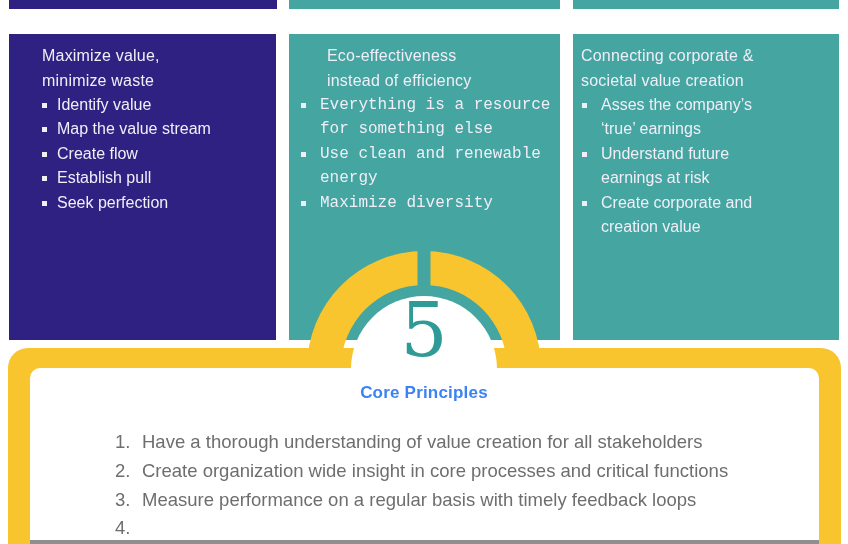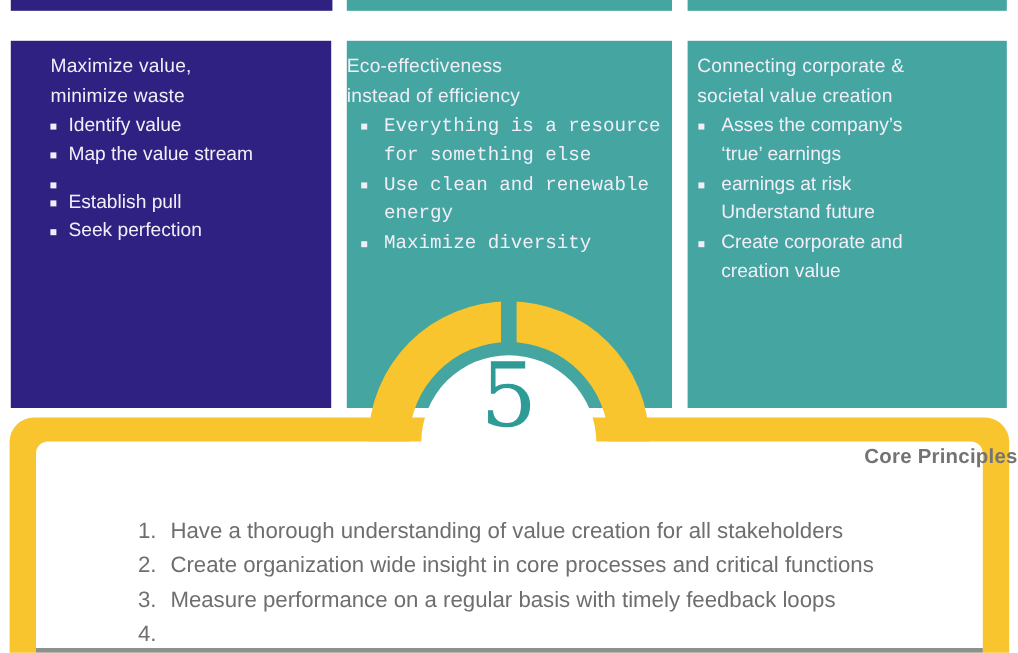--- a/index.html
+++ b/index.html
@@ -18,21 +18,21 @@
   .strip.teal2  { left:573px; width:266px; background:#44a5a1; }
 
   
   .card { position:absolute; top:34px; height:306px; color:#f1eef8; }
   .card.purple { left:9px;  width:267px; background:#2f2181; }
   .card.teal-a { left:289px; width:271px; background:#44a5a1; }
   .card.teal-b { left:573px; width:266px; background:#44a5a1; }
 
   .card-title { margin-top:9px; font-size:16px; line-height:25px; letter-spacing:0.2px; }
   .card.purple .card-title { padding-left:33px; }
-  .card.teal-a .card-title { }
+  .card.teal-a .card-title { padding-left:38px; }
   .card.teal-b .card-title { padding-left:8px; }
   .card-title .ln { display:block; }
 
   .card-list { list-style:none; }
   .card.purple .card-list { padding-left:33px; }
   .card.teal-a .card-list { padding-left:12px;font-family:Liberation Mono, monospace; }
   .card.teal-b .card-list { padding-left:9px; }
   .bullet { display:flex; font-size:16px; line-height:24.4px; }
   .sq { flex:0 0 5px; width:5px; height:5px; background:#f1eef8; margin-top:10px; }
   .card.purple .sq { margin-right:10px; }
@@ -56,23 +56,23 @@
 
   .arch { position:absolute; left:0; top:0; width:848px; height:544px; pointer-events:none; }
 
   .five {
     position:absolute; left:374px; top:288px; width:100px; height:80px;
     display:flex; align-items:flex-end; justify-content:center;
     font-family:"DejaVu Serif", serif;
     font-size:74px; line-height:76px; color:#2e9b96;
   }
   .core-label {
-    position:absolute; left:0; top:371px; width:848px;
-    text-align:right; font-size:17px; font-weight:bold;
-    color:#737373; letter-spacing:0.2px;
+    position:absolute; left:0; top:383px; width:848px;
+    text-align:center; font-size:17px; font-weight:bold;
+    color:#3b82f6; letter-spacing:0.2px;
   }
 
   .principles {
     position:absolute; left:115px; top:428px; width:700px;
     font-size:18.5px; line-height:28.8px; color:#6e6e6e;
   }
   .prow { display:flex; }
   .pnum { flex:0 0 27px; }
 </style>
 </head>
@@ -95,20 +95,23 @@
         </span>
     </li>
     <li class="bullet">
       <span class="sq"></span>
       <span class="bt">
           <span class="ln">Map the value stream</span>
         </span>
     </li>
     <li class="bullet">
       <span class="sq"></span>
+      <span class="bt">
+          <span class="ln">Create flow</span>
+        </span>
     </li>
     <li class="bullet">
       <span class="sq"></span>
       <span class="bt">
           <span class="ln">Establish pull</span>
         </span>
     </li>
     <li class="bullet">
       <span class="sq"></span>
       <span class="bt">
@@ -156,22 +159,22 @@
     <li class="bullet">
       <span class="sq"></span>
       <span class="bt">
         <span class="ln">Asses the company’s</span>
         <span class="ln">‘true’ earnings</span>
       </span>
     </li>
     <li class="bullet">
       <span class="sq"></span>
       <span class="bt">
+        <span class="ln">Understand future</span>
         <span class="ln">earnings at risk</span>
-        <span class="ln">Understand future</span>
       </span>
     </li>
     <li class="bullet">
       <span class="sq"></span>
       <span class="bt">
         <span class="ln">Create corporate and</span>
         <span class="ln">creation value</span>
       </span>
     </li>
   </ul>

